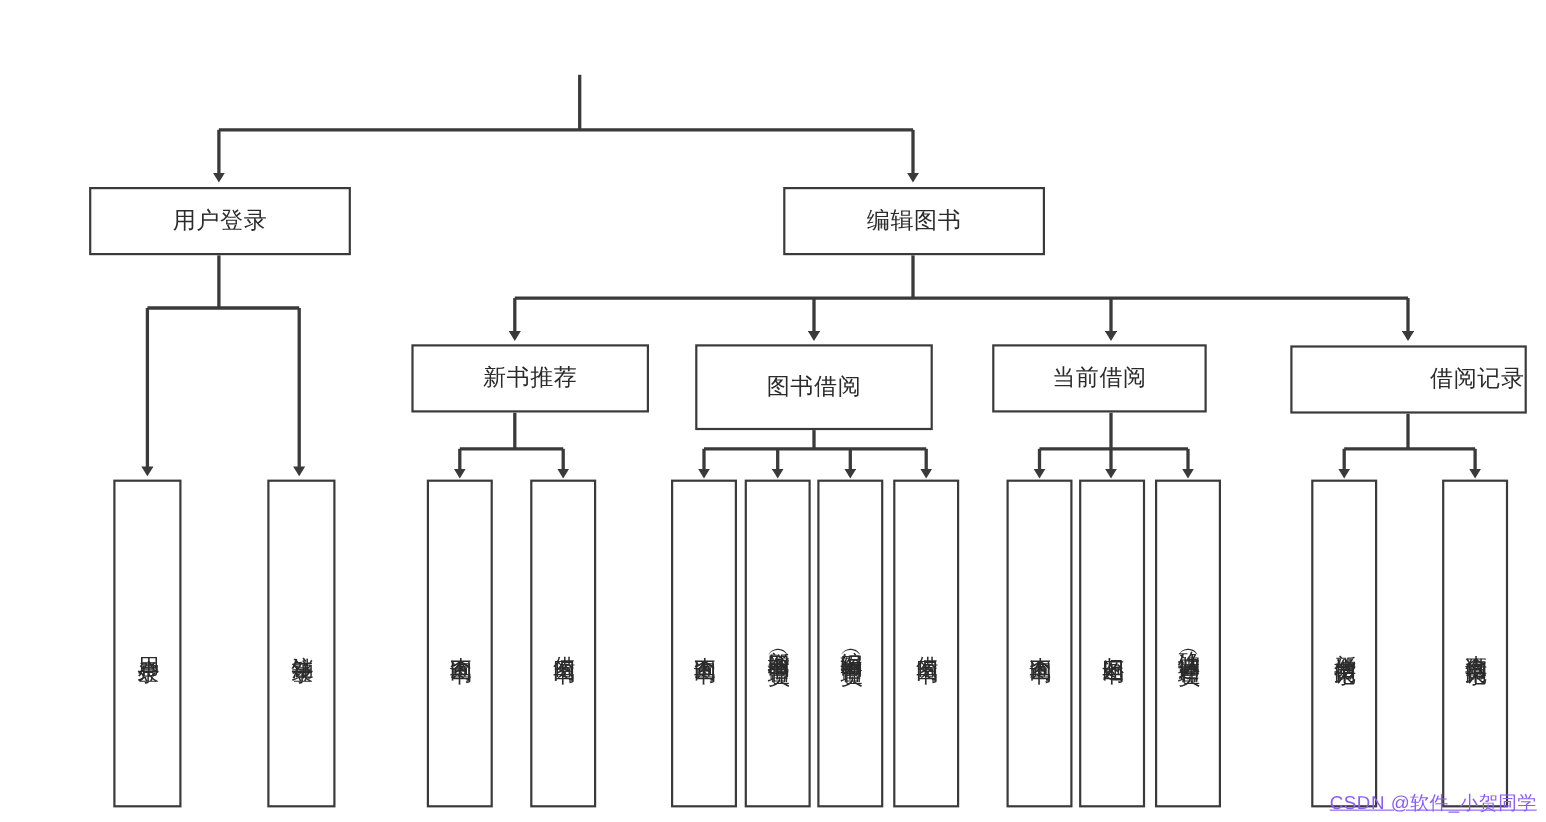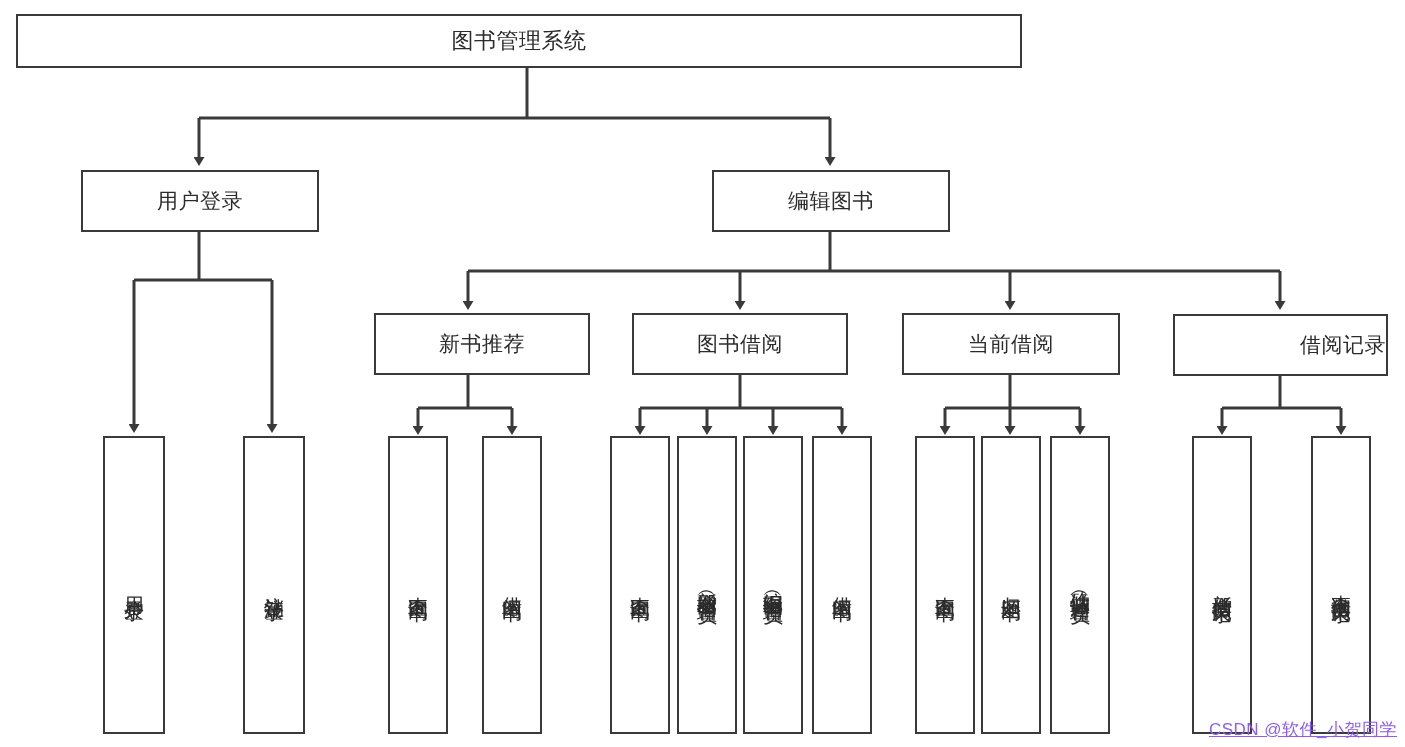--- a/index.html
+++ b/index.html
@@ -103,38 +103,35 @@
       <path d="M1010,408 L1010,427" marker-end="url(#arrow)"></path>
       <path d="M1080,408 L1080,427" marker-end="url(#arrow)"></path>
 
       <path d="M1280,376 L1280,408"></path>
       <path d="M1222,408 L1341,408"></path>
       <path d="M1222,408 L1222,427" marker-end="url(#arrow)"></path>
       <path d="M1341,408 L1341,427" marker-end="url(#arrow)"></path>
     </g>
   </svg>
 
-  <div class="node h root" style="left:16px;top:14px;width:1006px;height:54px;">
-    <span>图书管理系统</span>
-  </div>
 
   <div class="node h" style="left:81px;top:170px;width:238px;height:62px;">
     <span>用户登录</span>
   </div>
   <div class="node h" style="left:712px;top:170px;width:238px;height:62px;">
     <span>编辑图书</span>
   </div>
 
   <div class="node h" style="left:362px;top:313px;width:216px;height:62px;margin-left:12px;">
     <span>新书推荐</span>
   </div>
-  <div class="node h" style="left:632px;top:313px;width:216px;height:62px;">
+  <div class="node h" style="left:632px;top:313px;width:216px;height:78px;">
     <span>图书借阅</span>
   </div>
-  <div class="node h" style="left:902px;top:313px;width:218px;height:62px;justify-content:center;">
+  <div class="node h" style="left:902px;top:313px;width:195px;height:62px;justify-content:center;">
     <span>当前借阅</span>
   </div>
   <div class="node h" style="left:1173px;top:314px;width:215px;height:62px;justify-content:flex-end;">
     <span>借阅记录</span>
   </div>
 
   <div class="node v" style="left:103px;top:436px;width:62px;height:298px;">
     <span>用户登录</span>
   </div>
   <div class="node v" style="left:243px;top:436px;width:62px;height:298px;">

